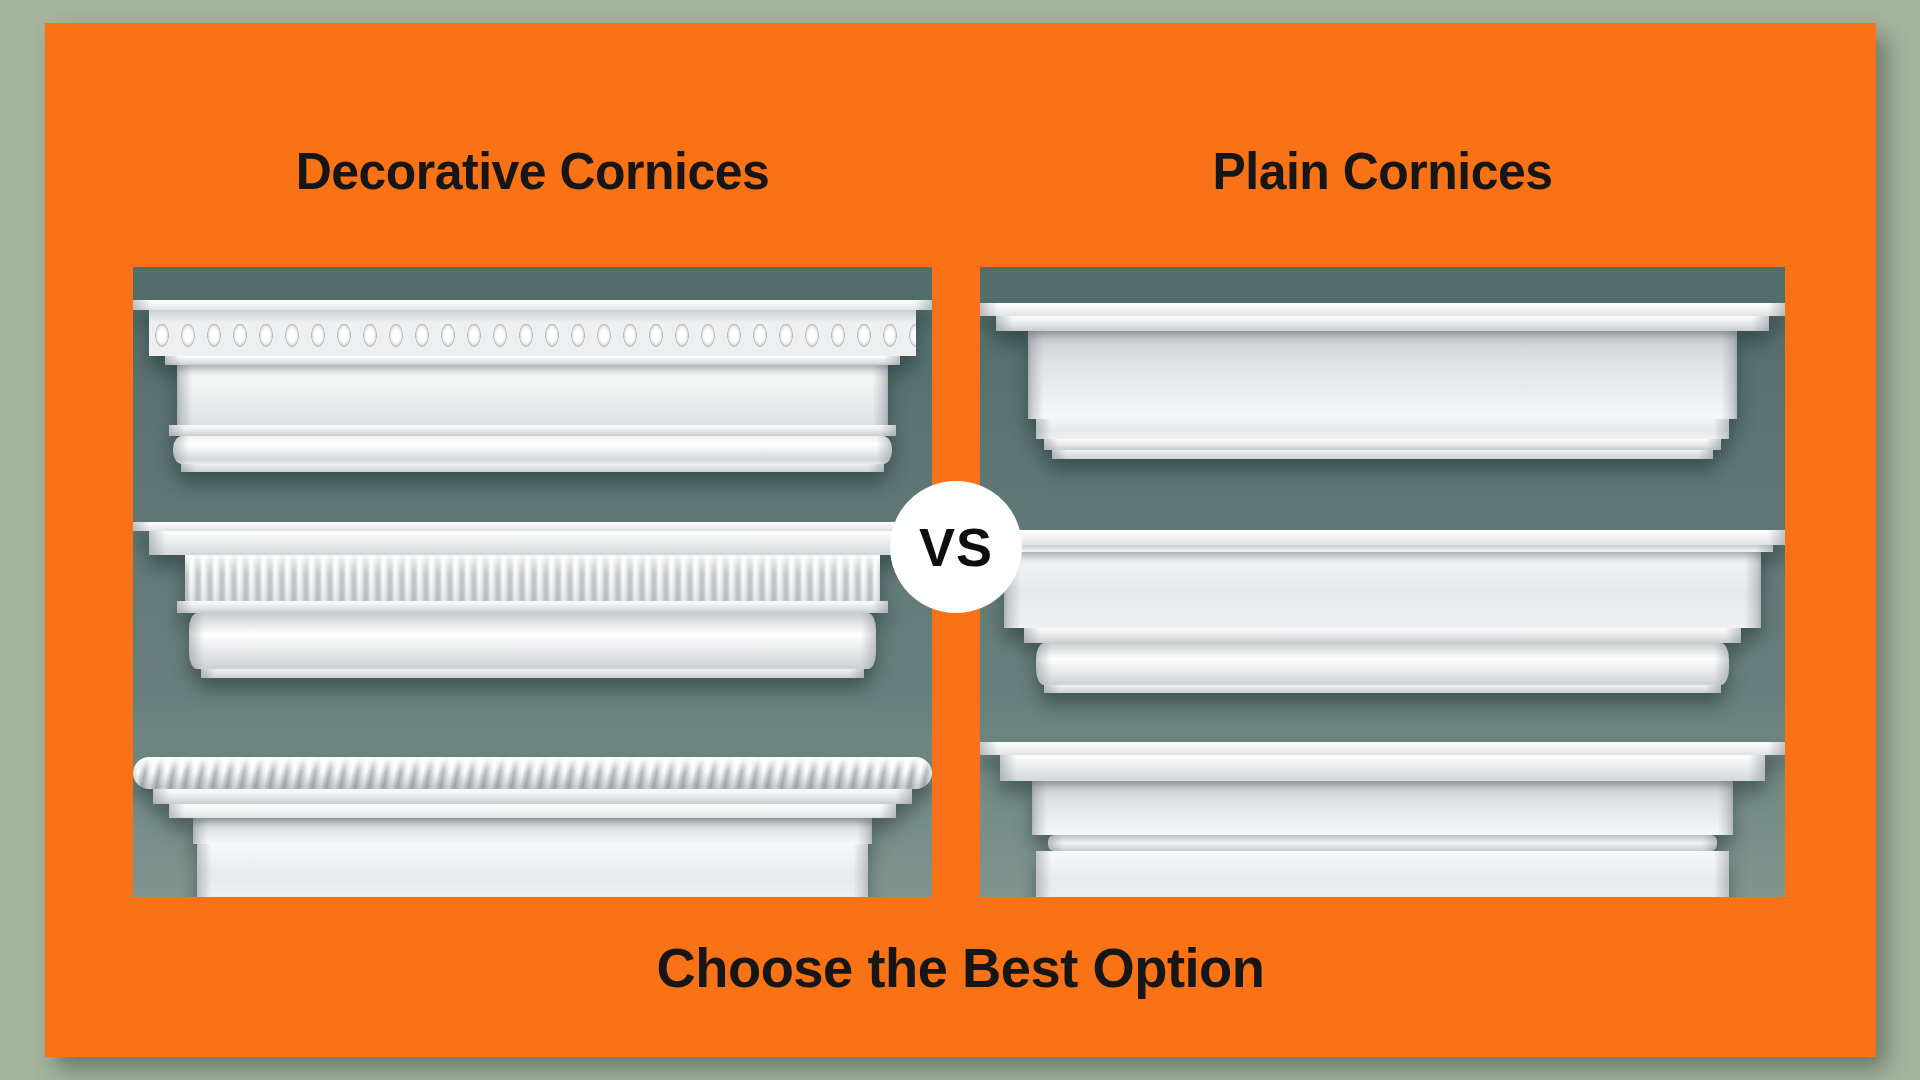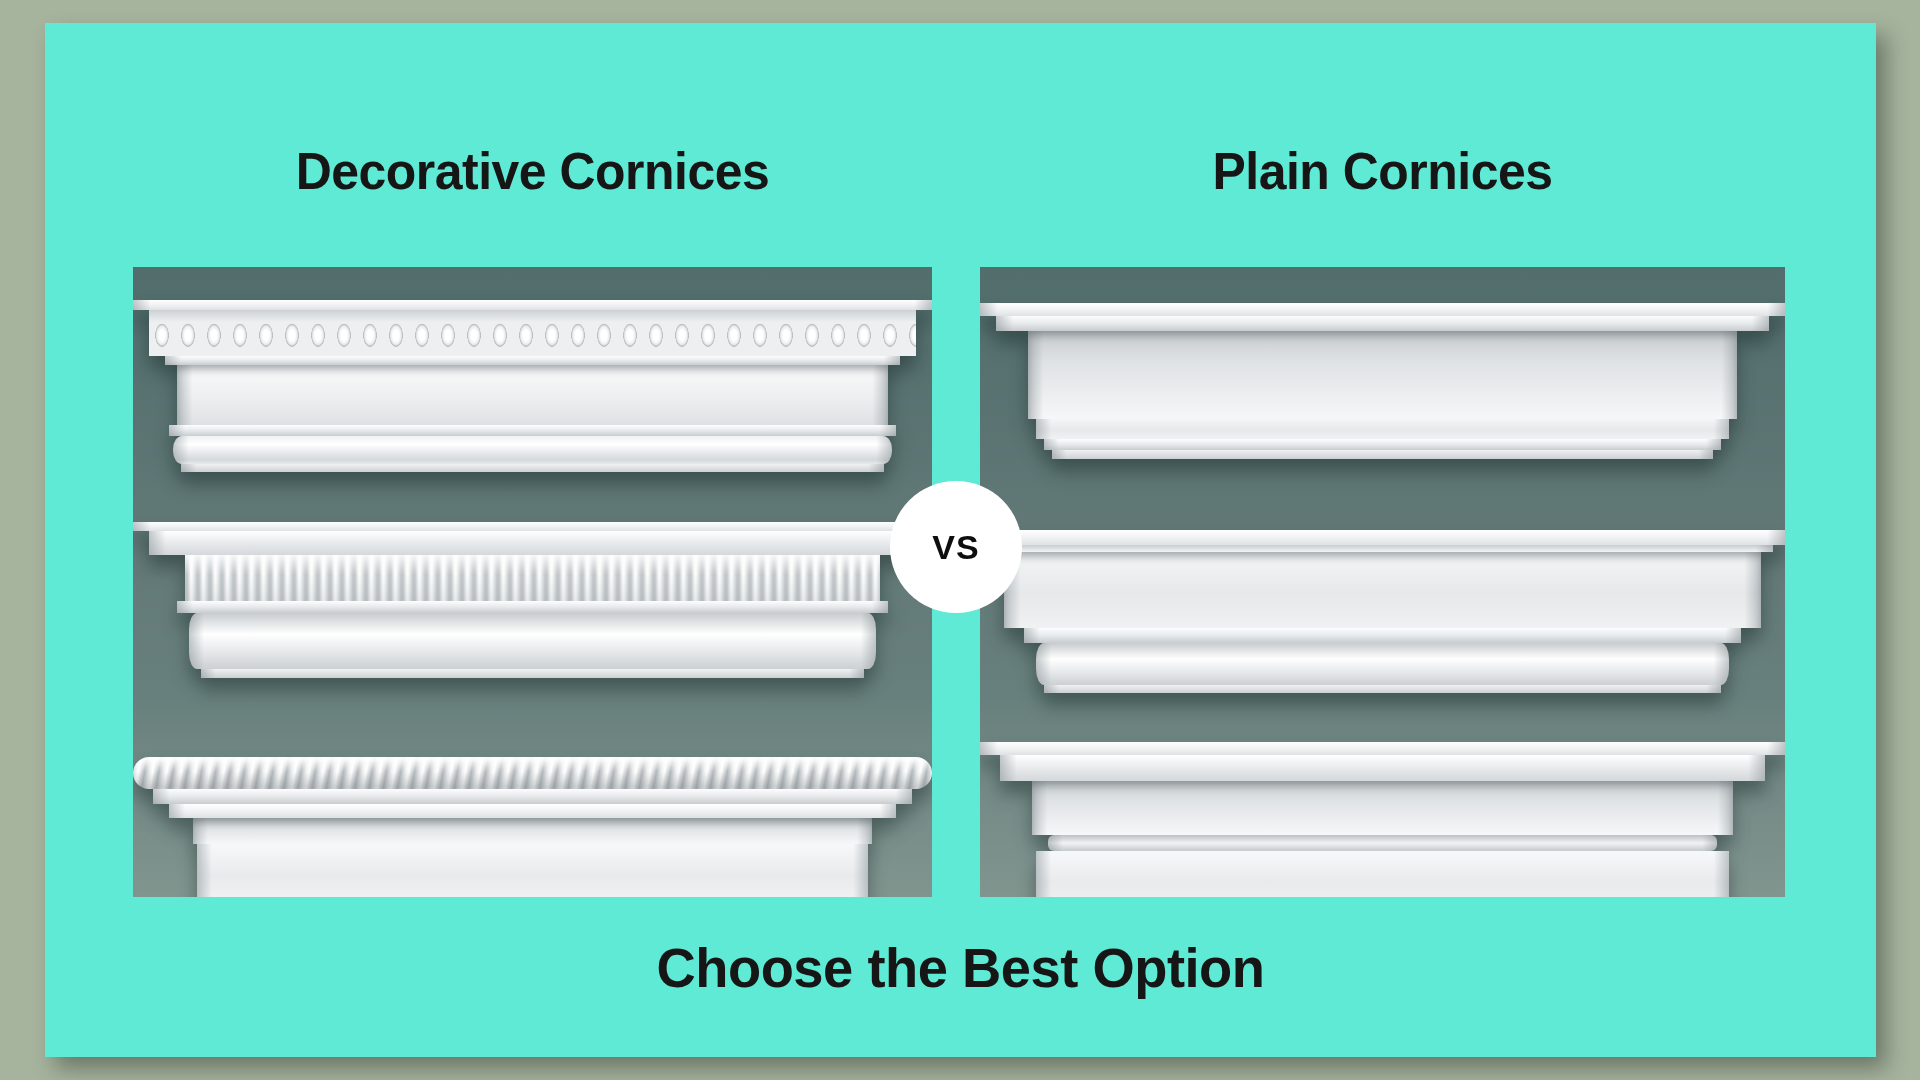--- a/index.html
+++ b/index.html
@@ -4,21 +4,21 @@
 <style>
   html,body { margin:0; padding:0; }
   body {
     width:1920px; height:1080px;
     background:#a6b49e;
     font-family:"Liberation Sans", sans-serif;
     position:relative; overflow:hidden;
   }
   .card {
     position:absolute; left:45px; top:23px; width:1831px; height:1034px;
-    background:#5eead4;
+    background:#f97316;
     box-shadow:10px 12px 20px rgba(40,52,40,.45);
   }
   .panel-title {
     position:absolute; top:118px; text-align:center;
     font-size:52px; font-weight:700; color:#161616; letter-spacing:-0.5px;
     transform:scaleX(.96);
   }
   .panel-title.left  { left:88px;  width:799px; }
   .panel-title.right { left:935px; width:805px; }
   .panel {
@@ -72,21 +72,21 @@
     background-color:#e8eaeb;
     background-image:
       linear-gradient(180deg, rgba(255,255,255,.9) 8%, rgba(255,255,255,0) 45%, rgba(95,105,110,.3) 92%),
       repeating-linear-gradient(100deg,#b4b9bd 0px,#eef0f1 5px,#ffffff 8px,#b4b9bd 14px);
   }
 
   .vs-badge {
     position:absolute; left:845px; top:458px; width:132px; height:132px;
     background:#ffffff; border-radius:50%;
     display:flex; align-items:center; justify-content:center;
-    font-size:34px; font-weight:700; color:#0e0e0e; letter-spacing:1px;
+    font-size:54px; font-weight:700; color:#0e0e0e; letter-spacing:1px;
   }
   .caption {
     position:absolute; left:0; width:100%; top:912px; text-align:center;
     font-size:56px; font-weight:700; color:#161616; letter-spacing:-0.5px;
     transform:scaleX(.97);
   }
 </style>
 </head>
 <body>
 

